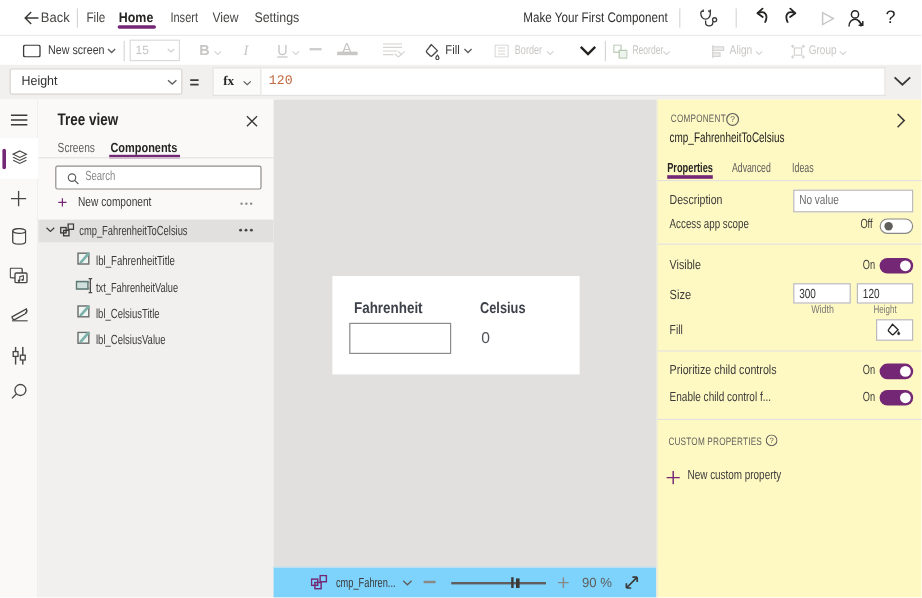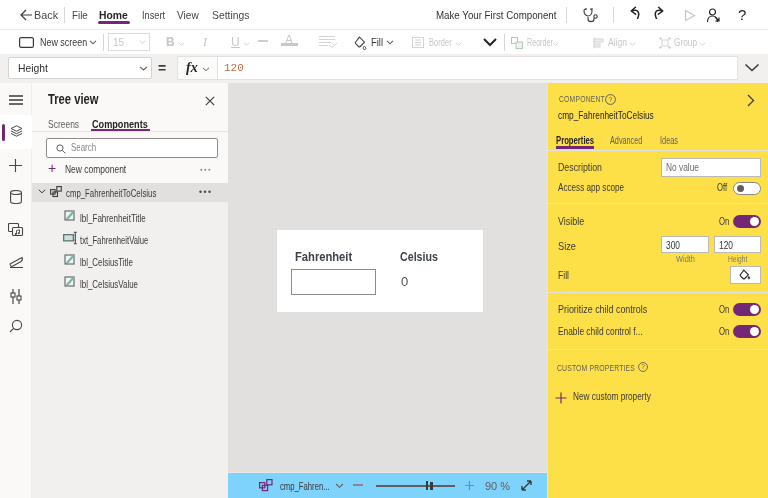--- a/index.html
+++ b/index.html
@@ -16,21 +16,21 @@
 #topbar .mi{position:absolute;top:0;height:30px;line-height:30px;font-size:11.5px;color:#484644;transform-origin:0 50%}
 
 #ribbon{left:0;top:31px;width:768px;height:23px;background:#fff}
 #ribbon .ri{position:absolute;top:0;height:23px;line-height:23px;font-size:10.5px;transform-origin:0 50%}
 
 #fbar{left:0;top:54px;width:768px;height:29px;background:#f1f0ef}
 
 #rail{left:0;top:83px;width:32px;height:415px;background:#faf9f8;border-right:1px solid #ededec}
 #tree{left:32px;top:83px;width:196px;height:415px;background:#faf9f8}
 #canvas{left:228px;top:83px;width:319px;height:415px;background:#e1e0df}
-#rpanel{left:547px;top:83px;width:221px;height:415px;background:#fde047;border-left:1px solid #e5e3e1}
+#rpanel{left:547px;top:83px;width:221px;height:415px;background:#fef9c3;border-left:1px solid #e5e3e1}
 .sep{position:absolute;width:1px;background:#d8d6d4}
 .toggle{position:absolute;width:28px;height:13px;border-radius:7px}
 .ton{background:#742774}
 .ton .knob{position:absolute;right:2px;top:2px;width:9px;height:9px;border-radius:50%;background:#fff}
 .toff{background:#fff;border:1px solid #8a8886}
 .toff .knob{position:absolute;left:3px;top:2px;width:7px;height:7px;border-radius:50%;background:#605e5c}
 .inp{position:absolute;background:#fff;border:1px solid #bcbab8;font-size:11px;color:#323130}
 .tt{position:absolute;font-size:11px;color:#3b3a39;transform-origin:0 50%;white-space:pre}
 </style>
 </head>
@@ -153,21 +153,21 @@
 </div>
 
 <div class="ab" id="fbar">
   <span class="ab" style="left:8px;top:3px;width:144px;height:22px;background:#fff;border:1px solid #d6d4d2;border-radius:2px"></span>
   <span class="ab" style="left:18px;top:3px;height:22px;line-height:22px;font-size:11px;color:#323130;transform:scaleX(.94)">Height</span>
   <svg class="ab" style="left:139px;top:12px" width="9" height="5" viewBox="0 0 9 5">
       <path d="M1 .8l3.5 3.2L8 .8" fill="none" stroke="#605e5c" stroke-width="1.1"></path>
     </svg>
   <span class="ab" style="left:158px;top:0;height:29px;line-height:29px;font-size:14px;font-weight:bold;color:#3b3a39">=</span>
   <span class="ab" style="left:177px;top:2px;width:41px;height:24px;background:#fbfbfa;border:1px solid #e4e2e0"></span>
-  <span class="ab" style="left:186px;top:2px;height:24px;line-height:24px;font-size:14px;font-style:italic;font-family:'Liberation Serif',serif;color:#252423;font-weight:bold">fx</span>
+  <span class="ab" style="left:186px;top:2px;height:24px;line-height:24px;font-size:11px;font-family:'Liberation Serif',serif;color:#252423;font-weight:bold">fx</span>
   <svg class="ab" style="left:202px;top:13px" width="8" height="5" viewBox="0 0 8 5">
       <path d="M1 .8l3 2.8 3-2.8" fill="none" stroke="#605e5c" stroke-width="1"></path>
     </svg>
   <span class="ab" style="left:218px;top:2px;width:520px;height:24px;background:#fff;border:1px solid #e4e2e0;border-left:none"></span>
   <span class="ab" style="left:224px;top:2px;height:24px;line-height:24px;font-size:11px;font-family:'Liberation Mono',monospace;color:#bf6b41">120</span>
   <svg class="ab" style="left:744px;top:9px" width="16" height="10" viewBox="0 0 16 10">
       <path d="M1.5 1.5l6.5 6 6.5-6" fill="none" stroke="#3b3a39" stroke-width="1.6"></path>
     </svg>
 </div>
 

